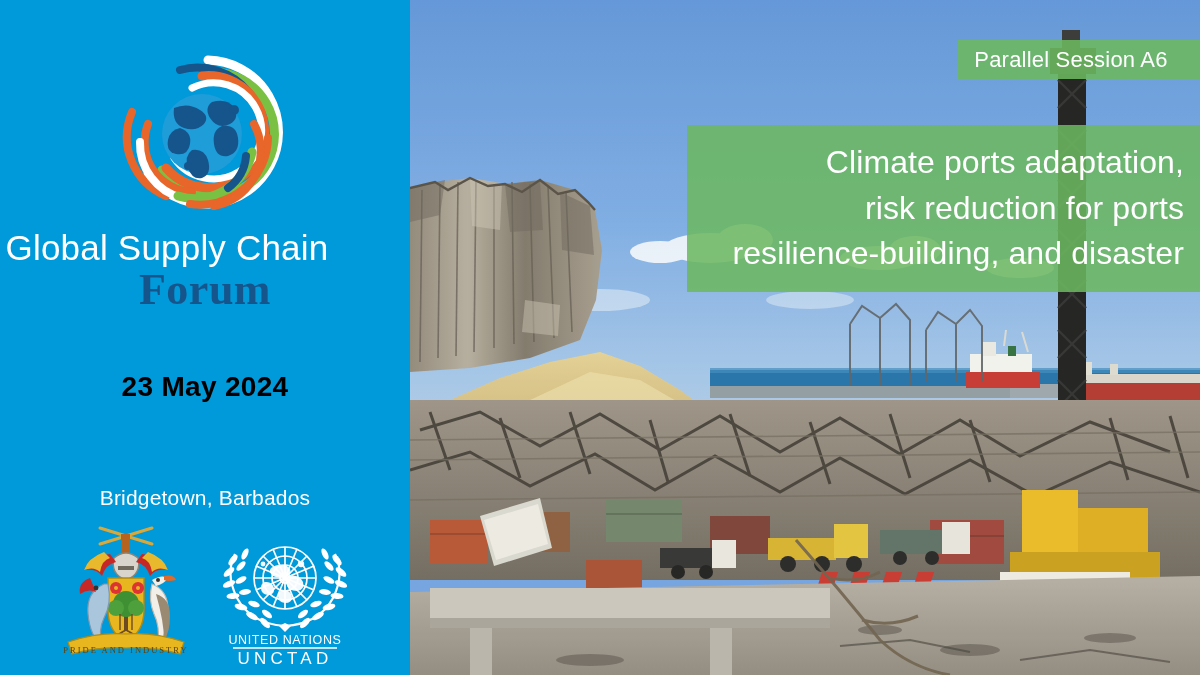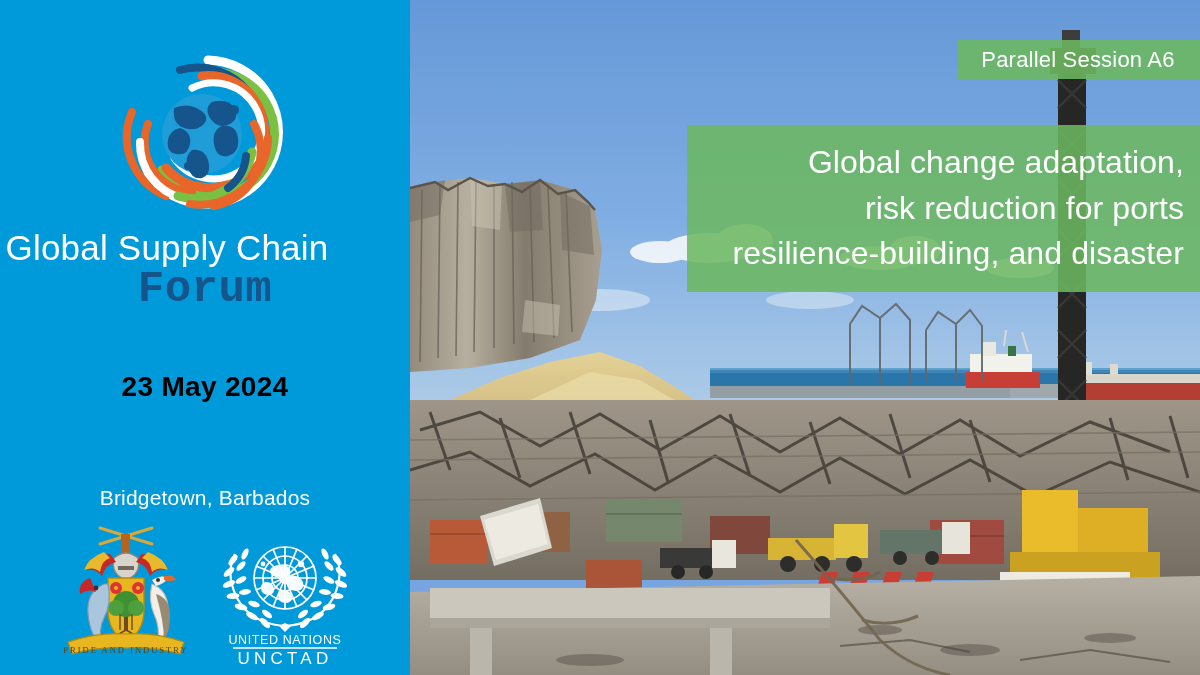--- a/index.html
+++ b/index.html
@@ -11,21 +11,21 @@
 
   
   .logo-mark{position:absolute;left:96px;top:46px;width:220px;height:185px;}
   .logo-mark svg{display:block;width:220px;height:185px;}
 
   .logo-word-top{position:absolute;left:0;top:228px;width:334px;text-align:center;
      color:#ffffff;font-size:35px;font-weight:300;letter-spacing:.2px;
      font-family:"Liberation Sans",sans-serif;white-space:nowrap;}
   .logo-word-bot{position:absolute;left:0;top:264px;width:410px;text-align:center;
      color:#15558c;font-size:44px;font-weight:bold;letter-spacing:.5px;
-     font-family:Liberation Mono, monospace;white-space:nowrap;}
+     font-family:Liberation Serif, serif;white-space:nowrap;}
 
   .event-date{position:absolute;left:0;top:371px;width:410px;text-align:center;
      color:#000000;font-size:28px;font-weight:bold;letter-spacing:.3px;}
   .event-place{position:absolute;left:0;top:450px;width:410px;text-align:center;
      color:#ffffff;font-size:21px;font-weight:400;letter-spacing:.2px;margin-top:36px;}
 
   
   .emblem-row{position:absolute;left:0;top:510px;width:410px;height:150px;}
   .coat-of-arms{position:absolute;left:60px;top:8px;width:132px;height:140px;}
   .un-logo{position:absolute;left:205px;top:24px;width:160px;height:132px;}
@@ -34,21 +34,21 @@
   
   .photo{position:absolute;left:410px;top:0;width:790px;height:675px;overflow:hidden;
      background:#6fa1e0;}
   .photo svg{position:absolute;left:0;top:0;width:790px;height:675px;display:block;}
 
   
   .session-tag{position:absolute;left:958px;top:40px;width:242px;height:39px;
      background:rgba(108,184,96,.88);z-index:20;}
   .session-tag span{position:absolute;left:0;top:0;width:226px;height:39px;
      display:flex;align-items:center;justify-content:center;
-     color:#ffffff;font-size:22px;font-weight:400;letter-spacing:.2px;white-space:nowrap;padding-left:7px;}
+     color:#ffffff;font-size:22px;font-weight:400;letter-spacing:.2px;white-space:nowrap;}
 
   .title-block{position:absolute;left:687px;top:125px;width:513px;height:167px;
      background:rgba(108,184,96,.87);z-index:20;}
   .title-block .title-text{position:absolute;left:0;top:0;width:497px;height:167px;
      display:flex;flex-direction:column;justify-content:center;align-items:flex-end;
      text-align:right;color:#ffffff;font-size:32px;font-weight:300;line-height:1.42;
      letter-spacing:.1px;}
   .title-block .title-text .ln{display:block;white-space:nowrap;}
 </style>
 </head>
@@ -289,21 +289,21 @@
       <rect x="0" y="0" width="790" height="675" fill="#fff6d8" opacity=".05"></rect>
     </svg>
   </div>
 
   <div class="session-tag">
     <span>Parallel Session A6</span>
   </div>
 
   <div class="title-block">
     <div class="title-text">
-      <span class="ln">Global change adaptation,</span>
+      <span class="ln">Climate ports adaptation,</span>
       <span class="ln">risk reduction for ports</span>
       <span class="ln">resilience-building, and disaster</span>
     </div>
   </div>
 
   <div class="left-panel">
 
     <div class="logo-mark">
       <svg viewBox="0 0 220 185">
         <g fill="none" stroke-linecap="round">

